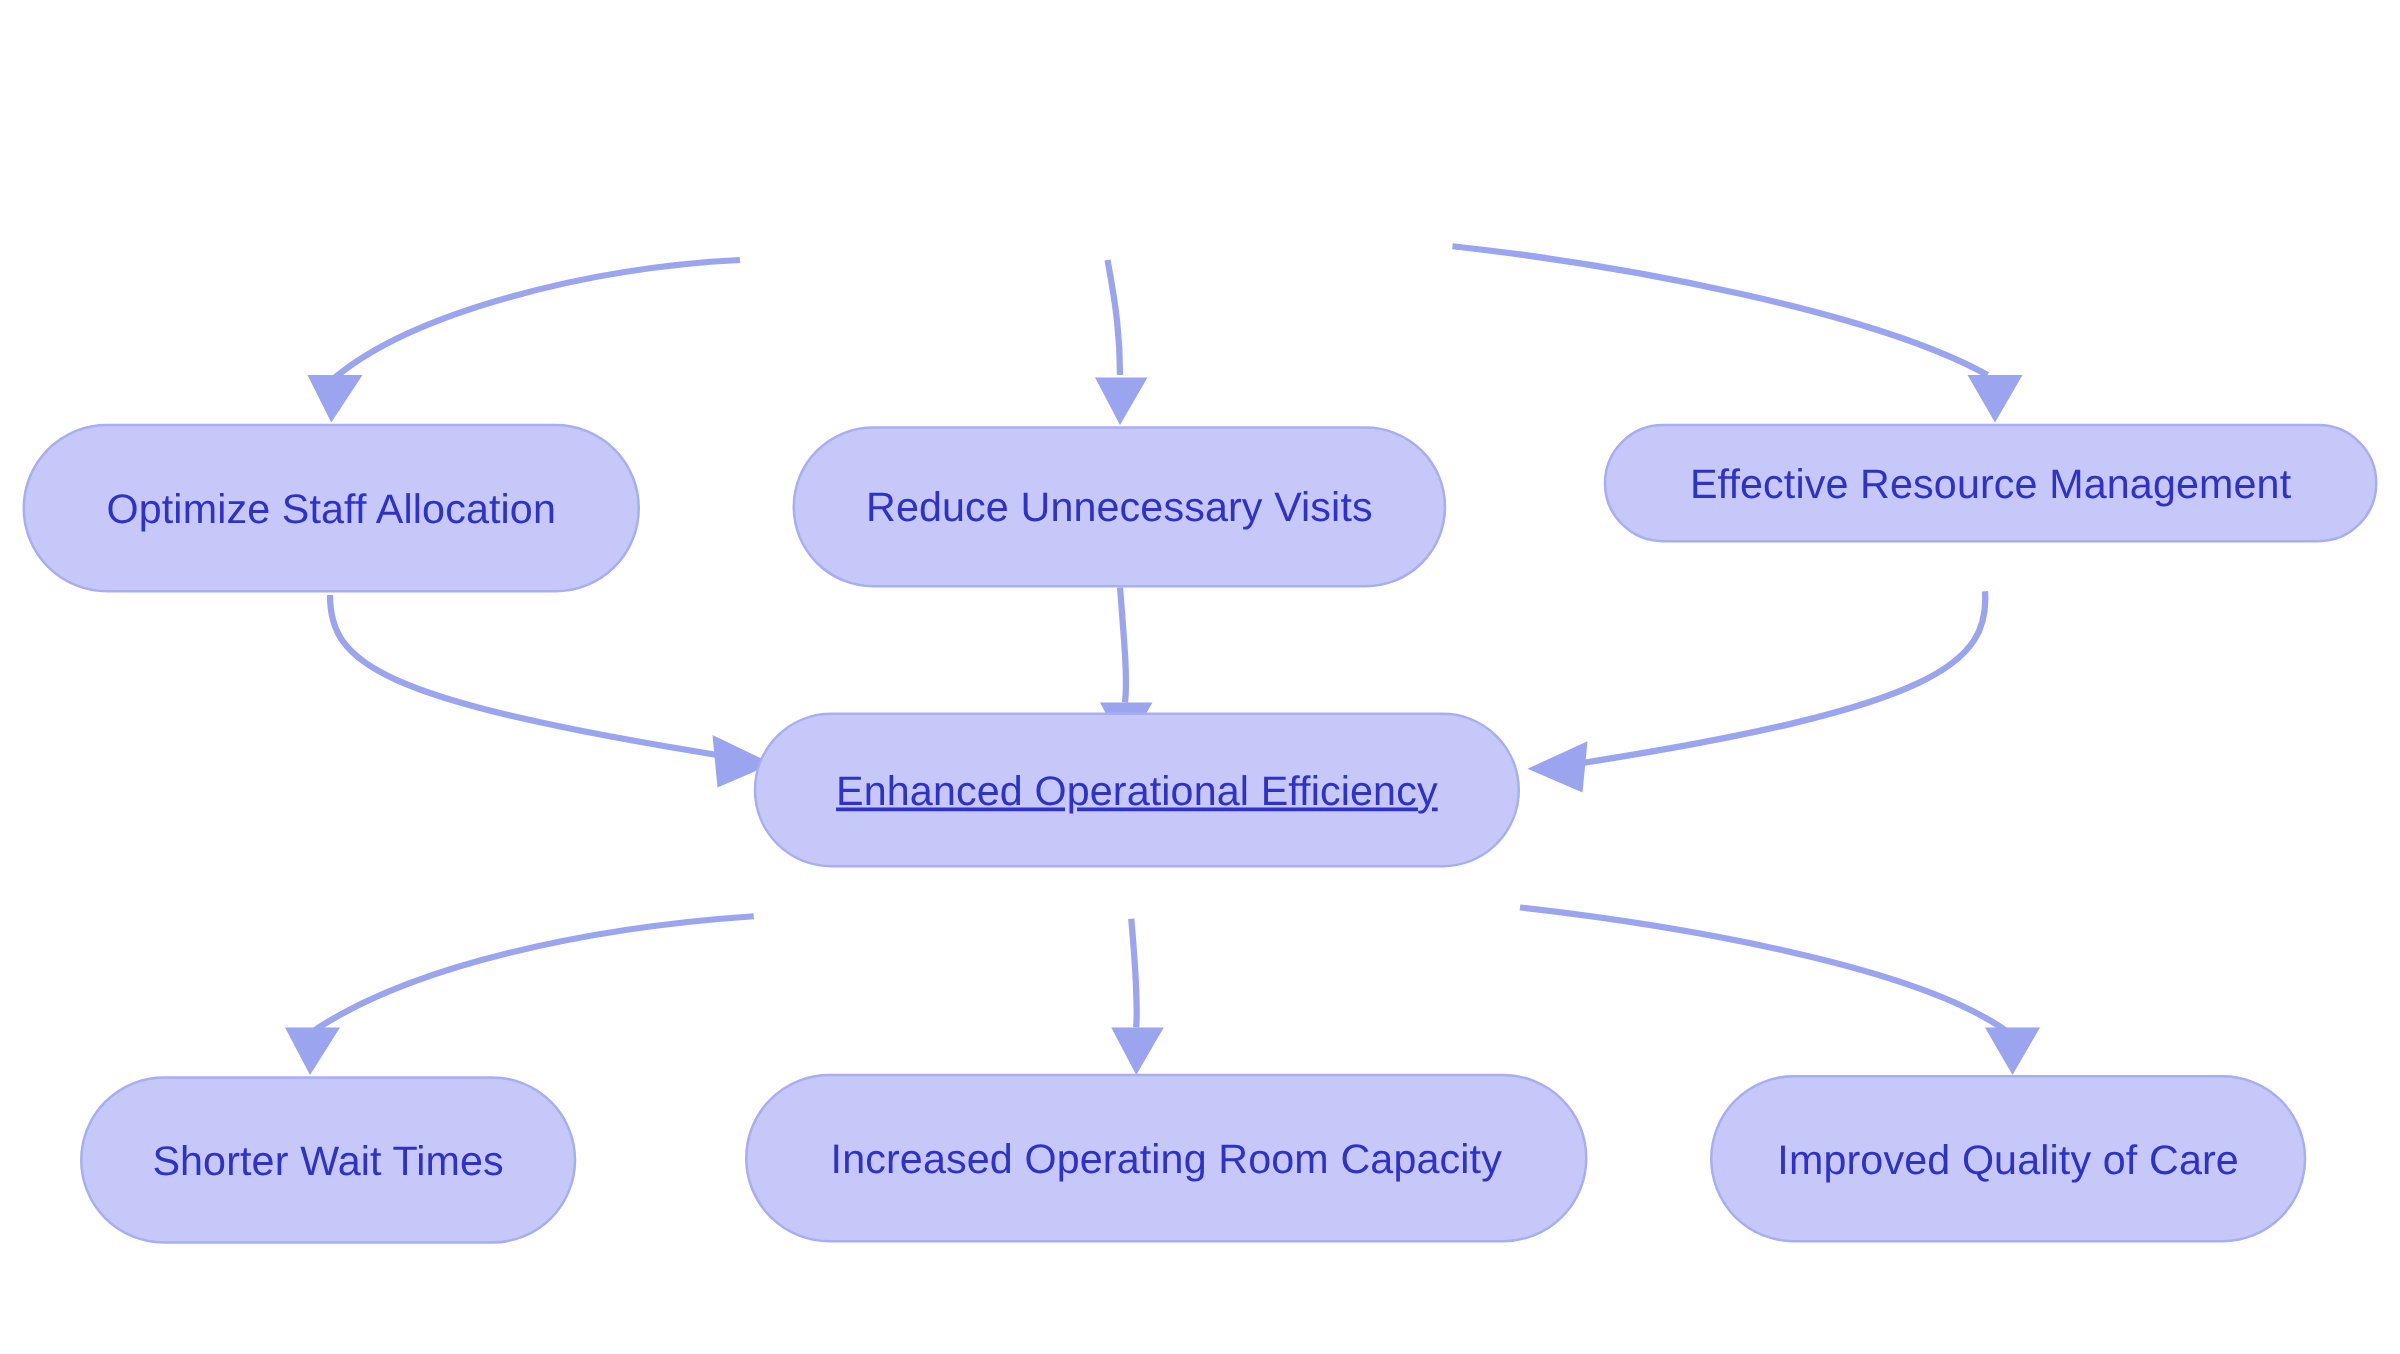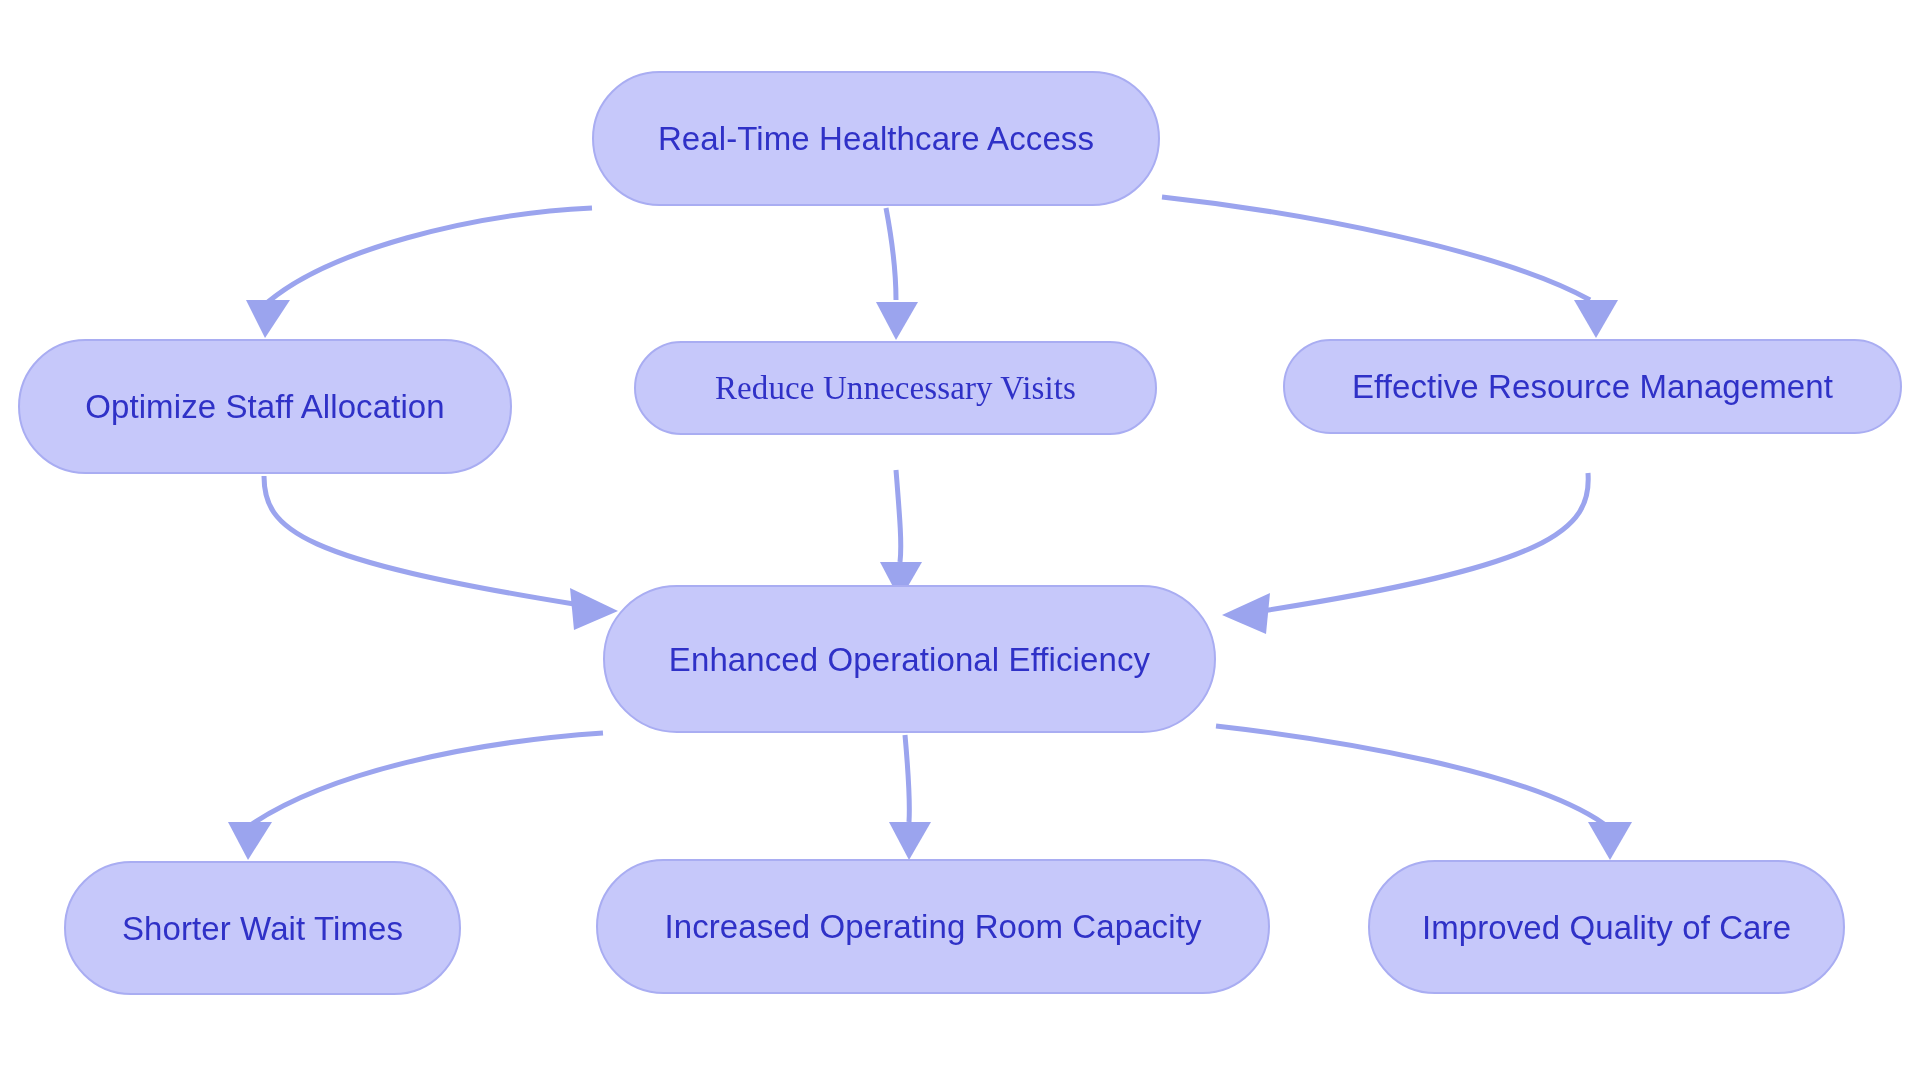--- a/index.html
+++ b/index.html
@@ -114,37 +114,34 @@
 
     <g>
       <path class="edge-path" d="M 1216,726 C 1340,740 1530,772 1604,824"></path>
       <polygon class="edge-arrow" points="1610,860 1588,822 1632,822"></polygon>
     </g>
 
   </svg>
 
   <div id="node-layer">
 
-    <div class="node" style="left:592px; top:71px; width:568px; height:135px;">
-      <span class="node-label">Real-Time Healthcare Access</span>
-    </div>
 
     <div class="node" style="left:18px; top:339px; width:494px; height:135px;text-align:center;">
       <span class="node-label">Optimize Staff Allocation</span>
     </div>
 
-    <div class="node" style="left:634px; top:341px; width:523px; height:94px;font-family:Liberation Serif, serif;">
+    <div class="node" style="left:634px; top:341px; width:523px; height:129px;">
       <span class="node-label">Reduce Unnecessary Visits</span>
     </div>
 
     <div class="node" style="left:1283px; top:339px; width:619px; height:95px;">
       <span class="node-label">Effective Resource Management</span>
     </div>
 
-    <div class="node" style="left:603px; top:585px; width:613px; height:148px;">
+    <div class="node" style="left:603px; top:570px; width:613px; height:124px;text-decoration:underline;">
       <span class="node-label">Enhanced Operational Efficiency</span>
     </div>
 
     <div class="node" style="left:64px; top:861px; width:397px; height:134px;">
       <span class="node-label">Shorter Wait Times</span>
     </div>
 
     <div class="node" style="left:596px; top:859px; width:674px; height:135px;">
       <span class="node-label">Increased Operating Room Capacity</span>
     </div>

